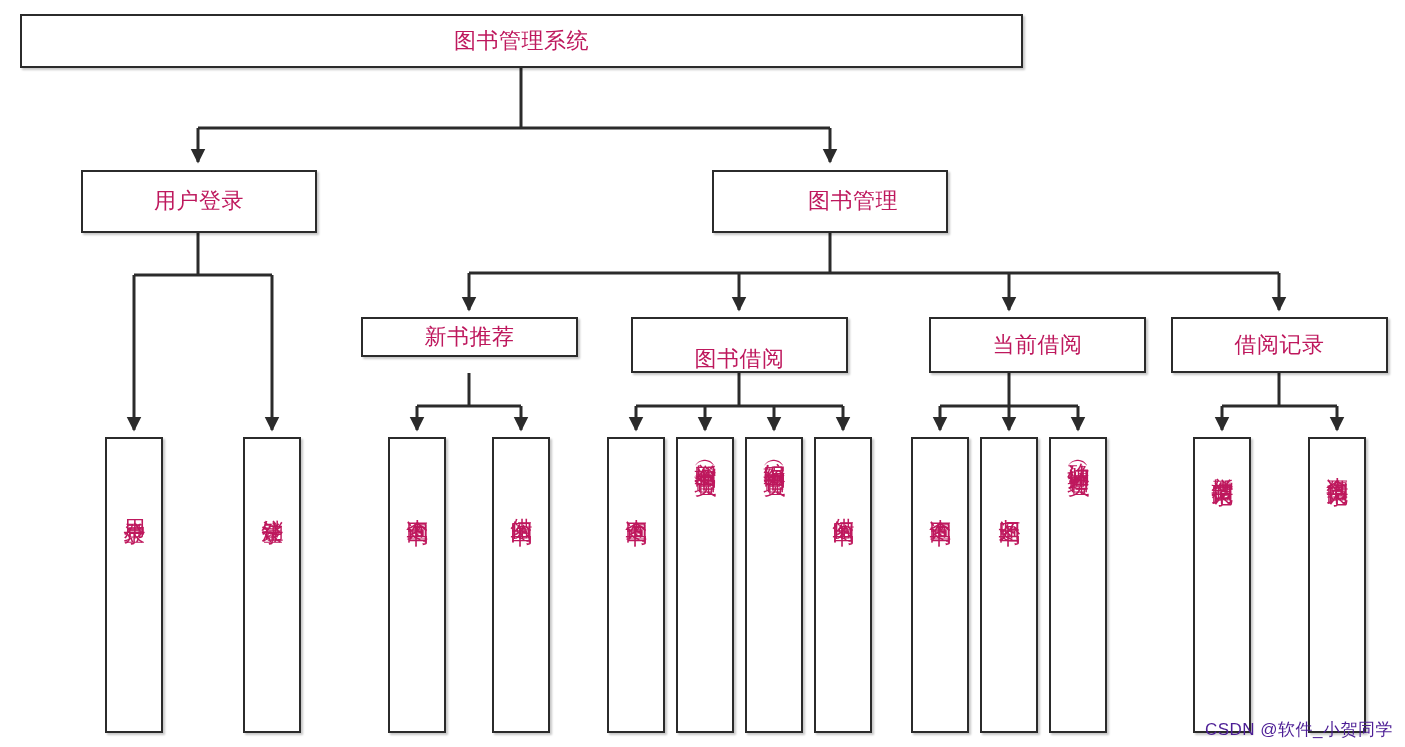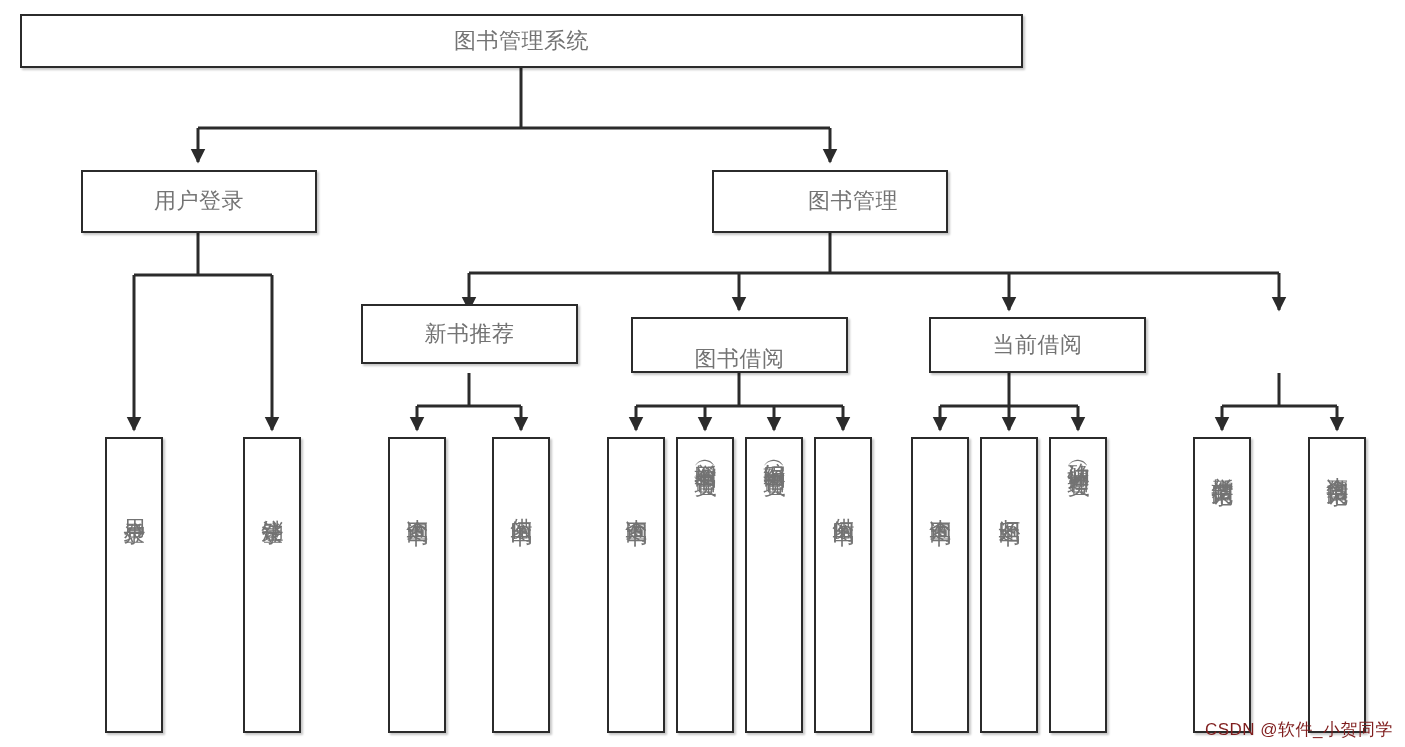--- a/index.html
+++ b/index.html
@@ -26,21 +26,21 @@
   }
   .node-box {
     position: absolute;
     box-sizing: border-box;
     background: #ffffff;
     border: 2px solid #2b2b2b;
     box-shadow: 2px 2px 2px rgba(0,0,0,0.22);
     display: flex;
     align-items: center;
     justify-content: center;
-    color: #737373;
+    color: #be185d;
   }
   .node-label-h {
     font-size: 22px;
     line-height: 1.1;
     white-space: nowrap;
     letter-spacing: 0.5px;
   }
   .node-label-v {
     writing-mode: vertical-rl;
     text-orientation: upright;
@@ -53,21 +53,21 @@
   .leaf-box {
     align-items: flex-start;
     justify-content: center;
     padding-top: 8px;
   }
   #watermark {
     position: absolute;
     right: 12px;
     bottom: 6px;
     font-size: 17px;
-    color: #7f1d1d;
+    color: #4c1d95;
     white-space: nowrap;
     letter-spacing: 0.5px;
     pointer-events: none;
   }
 </style>
 </head>
 <body>
 
 <div id="diagram-root">
 
@@ -125,28 +125,31 @@
     <span class="node-label-h">图书管理系统</span>
   </div>
 
   <div class="node-box" style="left:81px; top:170px; width:236px; height:63px;">
     <span class="node-label-h">用户登录</span>
   </div>
   <div class="node-box" style="left:712px; top:170px; width:236px; height:63px;padding-left:46px;">
     <span class="node-label-h">图书管理</span>
   </div>
 
-  <div class="node-box" style="left:361px; top:304px; width:217px; height:60px;">
+  <div class="node-box" style="left:361px; top:317px; width:217px; height:40px;">
     <span class="node-label-h">新书推荐</span>
   </div>
   <div class="node-box" style="left:631px; top:317px; width:217px; height:56px;align-items:flex-end;">
     <span class="node-label-h">图书借阅</span>
   </div>
   <div class="node-box" style="left:901px; top:317px; width:217px; height:56px;margin-left:28px;">
     <span class="node-label-h">当前借阅</span>
+  </div>
+  <div class="node-box" style="left:1171px; top:317px; width:217px; height:56px;">
+    <span class="node-label-h">借阅记录</span>
   </div>
 
   <div class="node-box leaf-box" style="left:105px; top:437px; width:58px; height:296px; padding-top:62px;">
     <span class="node-label-v">用户登录</span>
   </div>
   <div class="node-box leaf-box" style="left:243px; top:437px; width:58px; height:296px; padding-top:62px;">
     <span class="node-label-v">注销登录</span>
   </div>
 
   <div class="node-box leaf-box" style="left:388px; top:437px; width:58px; height:296px; padding-top:62px;">

